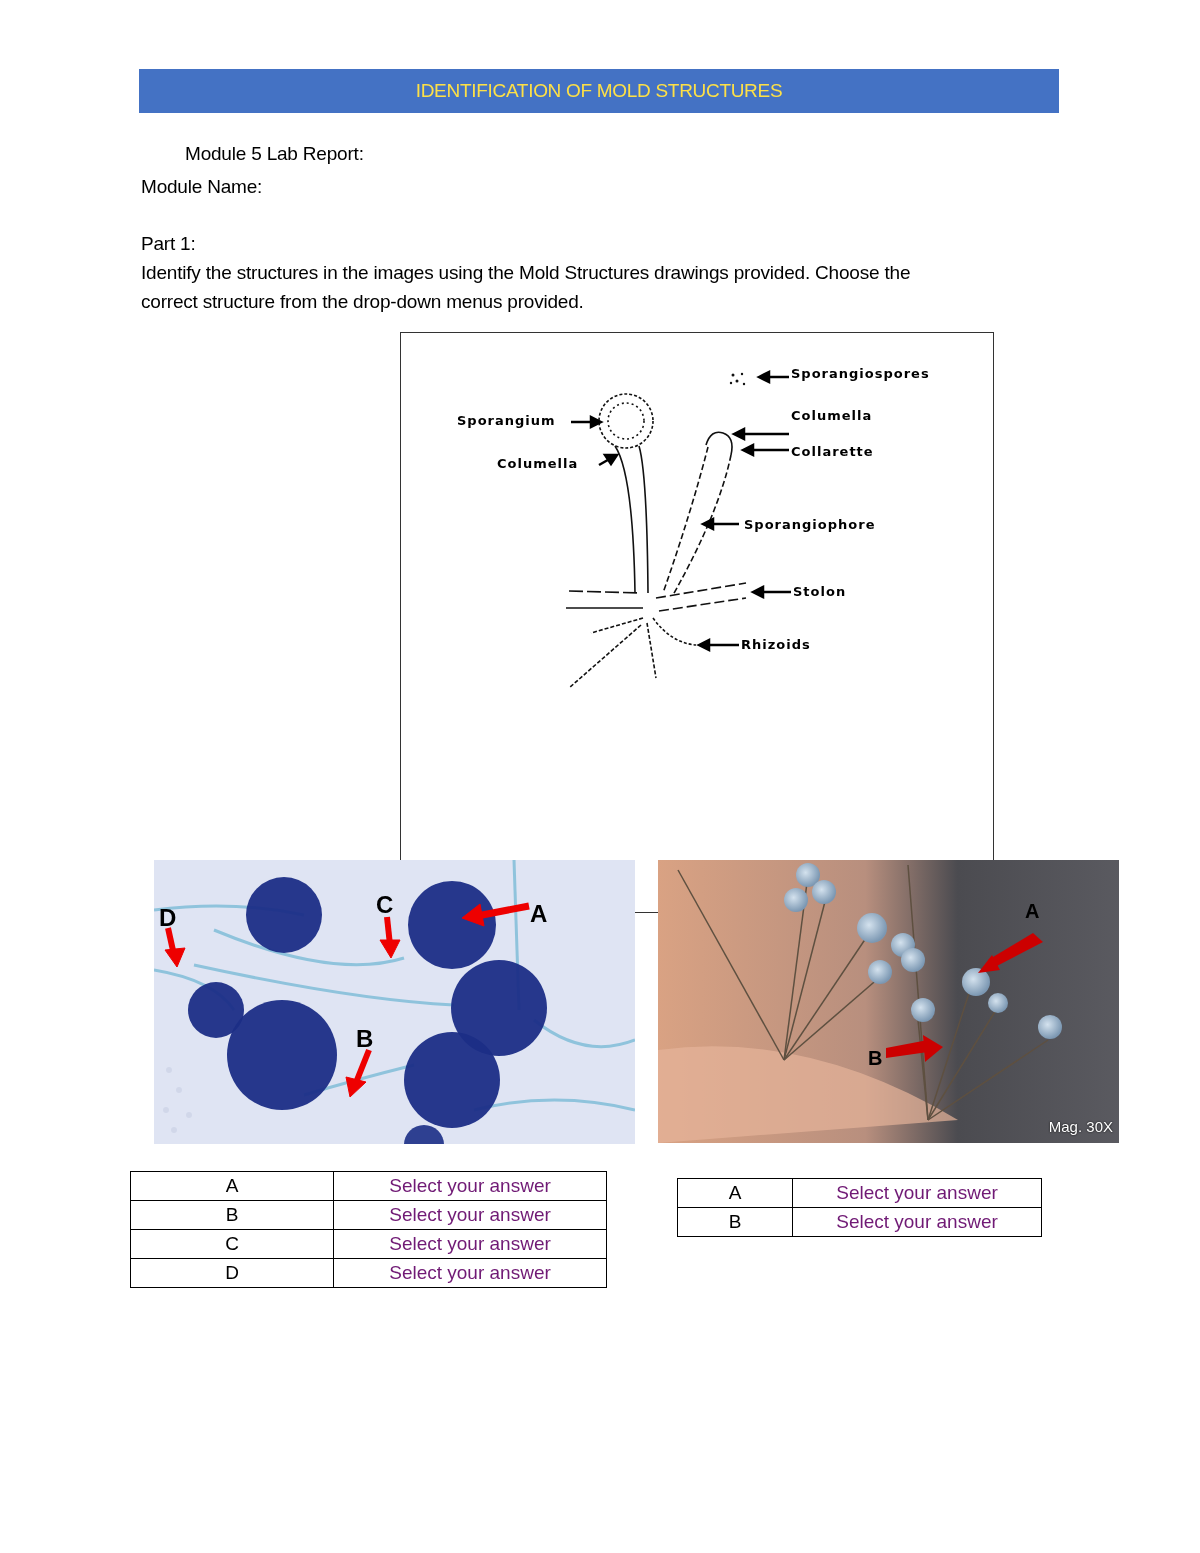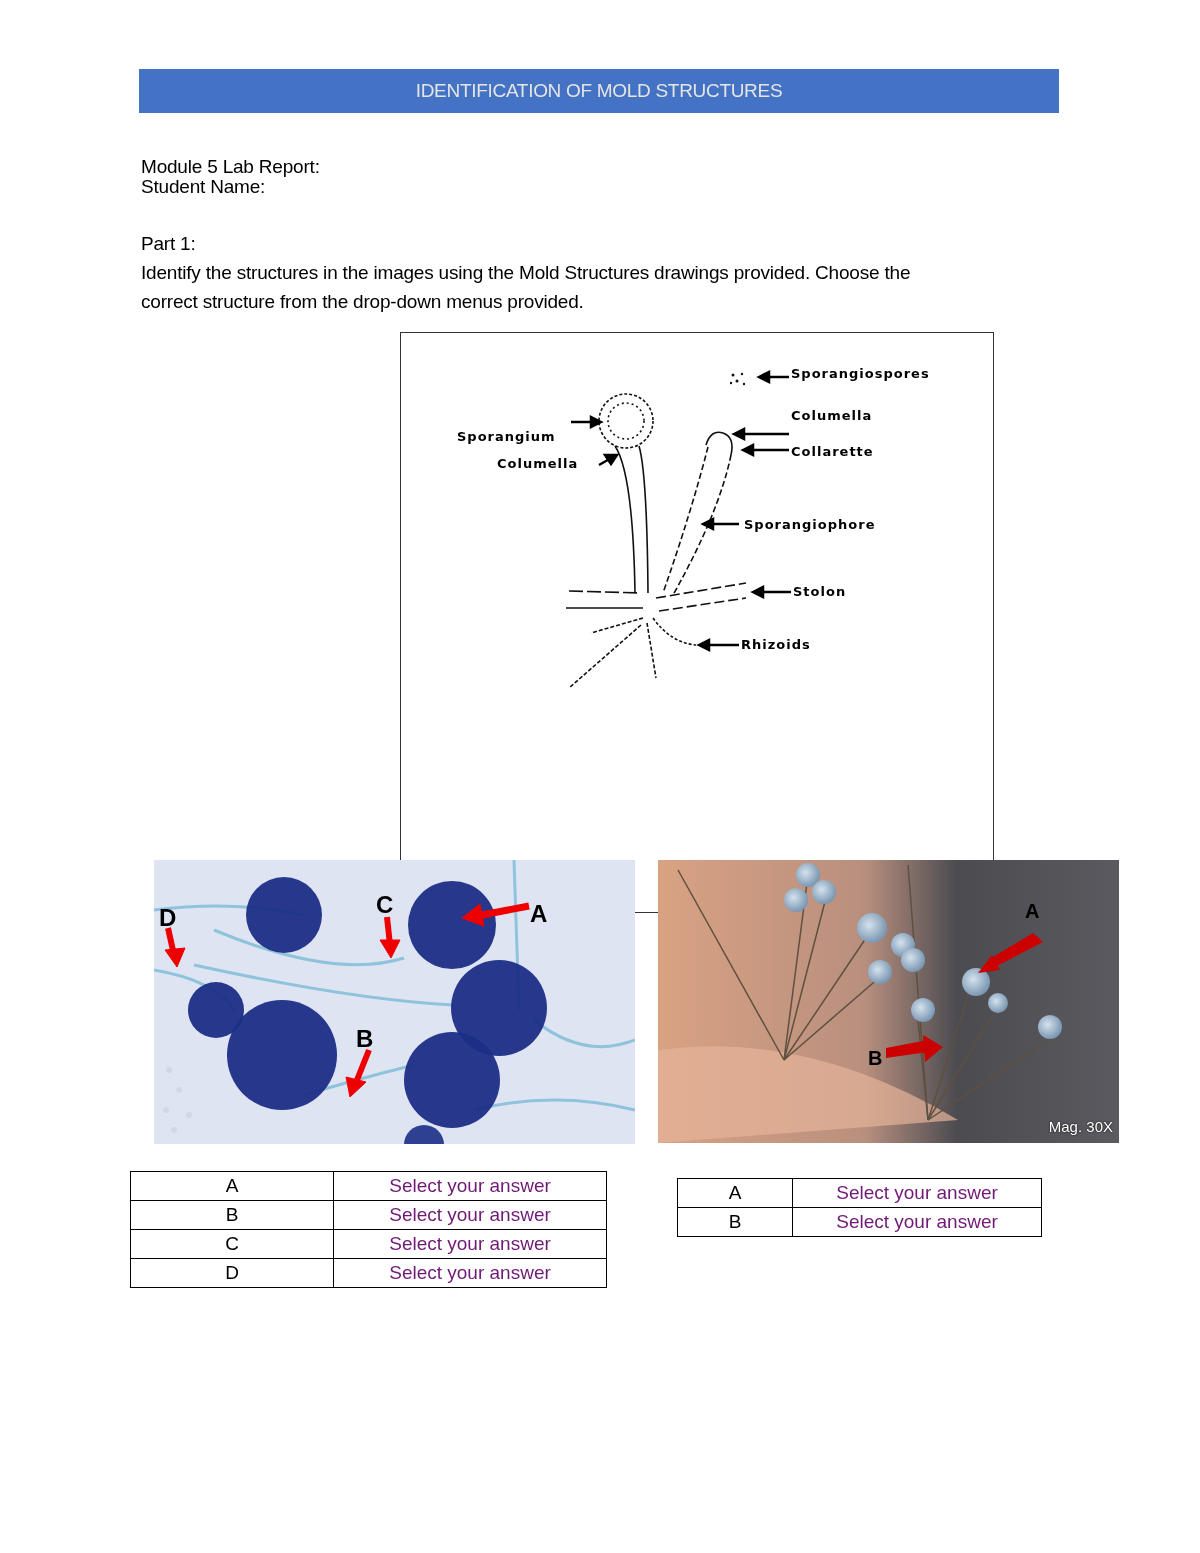--- a/index.html
+++ b/index.html
@@ -1,17 +1,17 @@
 <!DOCTYPE html>
 <html><head>
 <meta charset="utf-8">
 <style>
   html, body { margin:0; padding:0; background:#ffffff; }
   body { width:1200px; height:1553px; position:relative; font-family:"Liberation Sans", sans-serif; color:#000; overflow:hidden; }
-  .title-bar { position:absolute; left:139px; top:69px; width:920px; height:44px; background:#4472c4; color:#e5e5e5; font-size:19px; display:flex; align-items:center; justify-content:center; letter-spacing:-0.3px; }
+  .title-bar { position:absolute; left:139px; top:69px; width:920px; height:44px; background:#4472c4; color:#fde047; font-size:19px; display:flex; align-items:center; justify-content:center; letter-spacing:-0.3px; }
   .text-block { position:absolute; left:141px; font-size:19px; line-height:29px; letter-spacing:-0.2px; }
   .diagram-box { position:absolute; left:400px; top:332px; width:594px; height:581px; border:1.5px solid #333; box-sizing:border-box; background:#fff; }
   .diagram-box svg { position:absolute; left:0; top:0; }
   .lbl { position:absolute; font-family:"DejaVu Sans", sans-serif; font-weight:bold; font-size:13px; letter-spacing:1px; }
   .caption { position:absolute; left:0; width:100%; top:390px; text-align:center; font-size:21px; letter-spacing:-0.3px; }
   .photo { position:absolute; overflow:hidden; }
   .photo1 { left:154px; top:860px; width:481px; height:284px; background:#dde3f2; }
   .photo2 { left:658px; top:860px; width:461px; height:283px; background:#8a7a70; }
   .ph-letter { position:absolute; font-weight:bold; font-size:24px; color:#000; }
   .mag { position:absolute; right:6px; bottom:8px; color:#ffffff; font-size:15px; text-shadow:0 0 2px #000; }
@@ -24,22 +24,22 @@
   .t2 td.key { width:114px; }
   .sel { cursor:pointer; color:#701a75; }
 </style>
 </head>
 <body>
 
 <div class="title-bar">
   <span>IDENTIFICATION OF MOLD STRUCTURES</span>
 </div>
 
-<div class="text-block" style="top:152px;">Module 5 Lab Report:</div>
-<div class="text-block" style="top:172px;">Student Name:</div>
+<div class="text-block" style="top:139px;margin-left:44px;">Module 5 Lab Report:</div>
+<div class="text-block" style="top:172px;">Module Name:</div>
 <div class="text-block" style="top:229px;">Part 1:</div>
 <div class="text-block" style="top:258px;">Identify the structures in the images using the Mold Structures drawings provided. Choose the</div>
 <div class="text-block" style="top:287px;">correct structure from the drop-down menus provided.</div>
 
 <div class="diagram-box">
   <svg width="594" height="463" viewBox="0 0 594 463">
     <g stroke="#111" fill="none" stroke-width="1.6">
 
       <circle cx="225" cy="88" r="27" fill="#fff" stroke-dasharray="3 2"></circle>
       <circle cx="225" cy="88" r="18" stroke-dasharray="2 3"></circle>
@@ -83,21 +83,21 @@
 
     <g fill="#111">
       <circle cx="332" cy="42" r="1.5"></circle>
         <circle cx="336" cy="48" r="1.5"></circle>
         <circle cx="341" cy="41" r="1.2"></circle>
         <circle cx="343" cy="51" r="1.2"></circle>
         <circle cx="330" cy="50" r="1.2"></circle>
     </g>
   </svg>
   <div class="lbl" style="left:390px; top:33px;">Sporangiospores</div>
-  <div class="lbl" style="left:56px; top:80px;margin-top:16px;">Sporangium</div>
+  <div class="lbl" style="left:56px; top:80px;">Sporangium</div>
   <div class="lbl" style="left:390px; top:75px;">Columella</div>
   <div class="lbl" style="left:390px; top:111px;">Collarette</div>
   <div class="lbl" style="left:96px; top:123px;">Columella</div>
   <div class="lbl" style="left:343px; top:184px;">Sporangiophore</div>
   <div class="lbl" style="left:392px; top:251px;">Stolon</div>
   <div class="lbl" style="left:340px; top:304px;">Rhizoids</div>
 </div>
 
 <div class="photo photo1">
   <svg width="481" height="284" viewBox="0 0 481 284">

